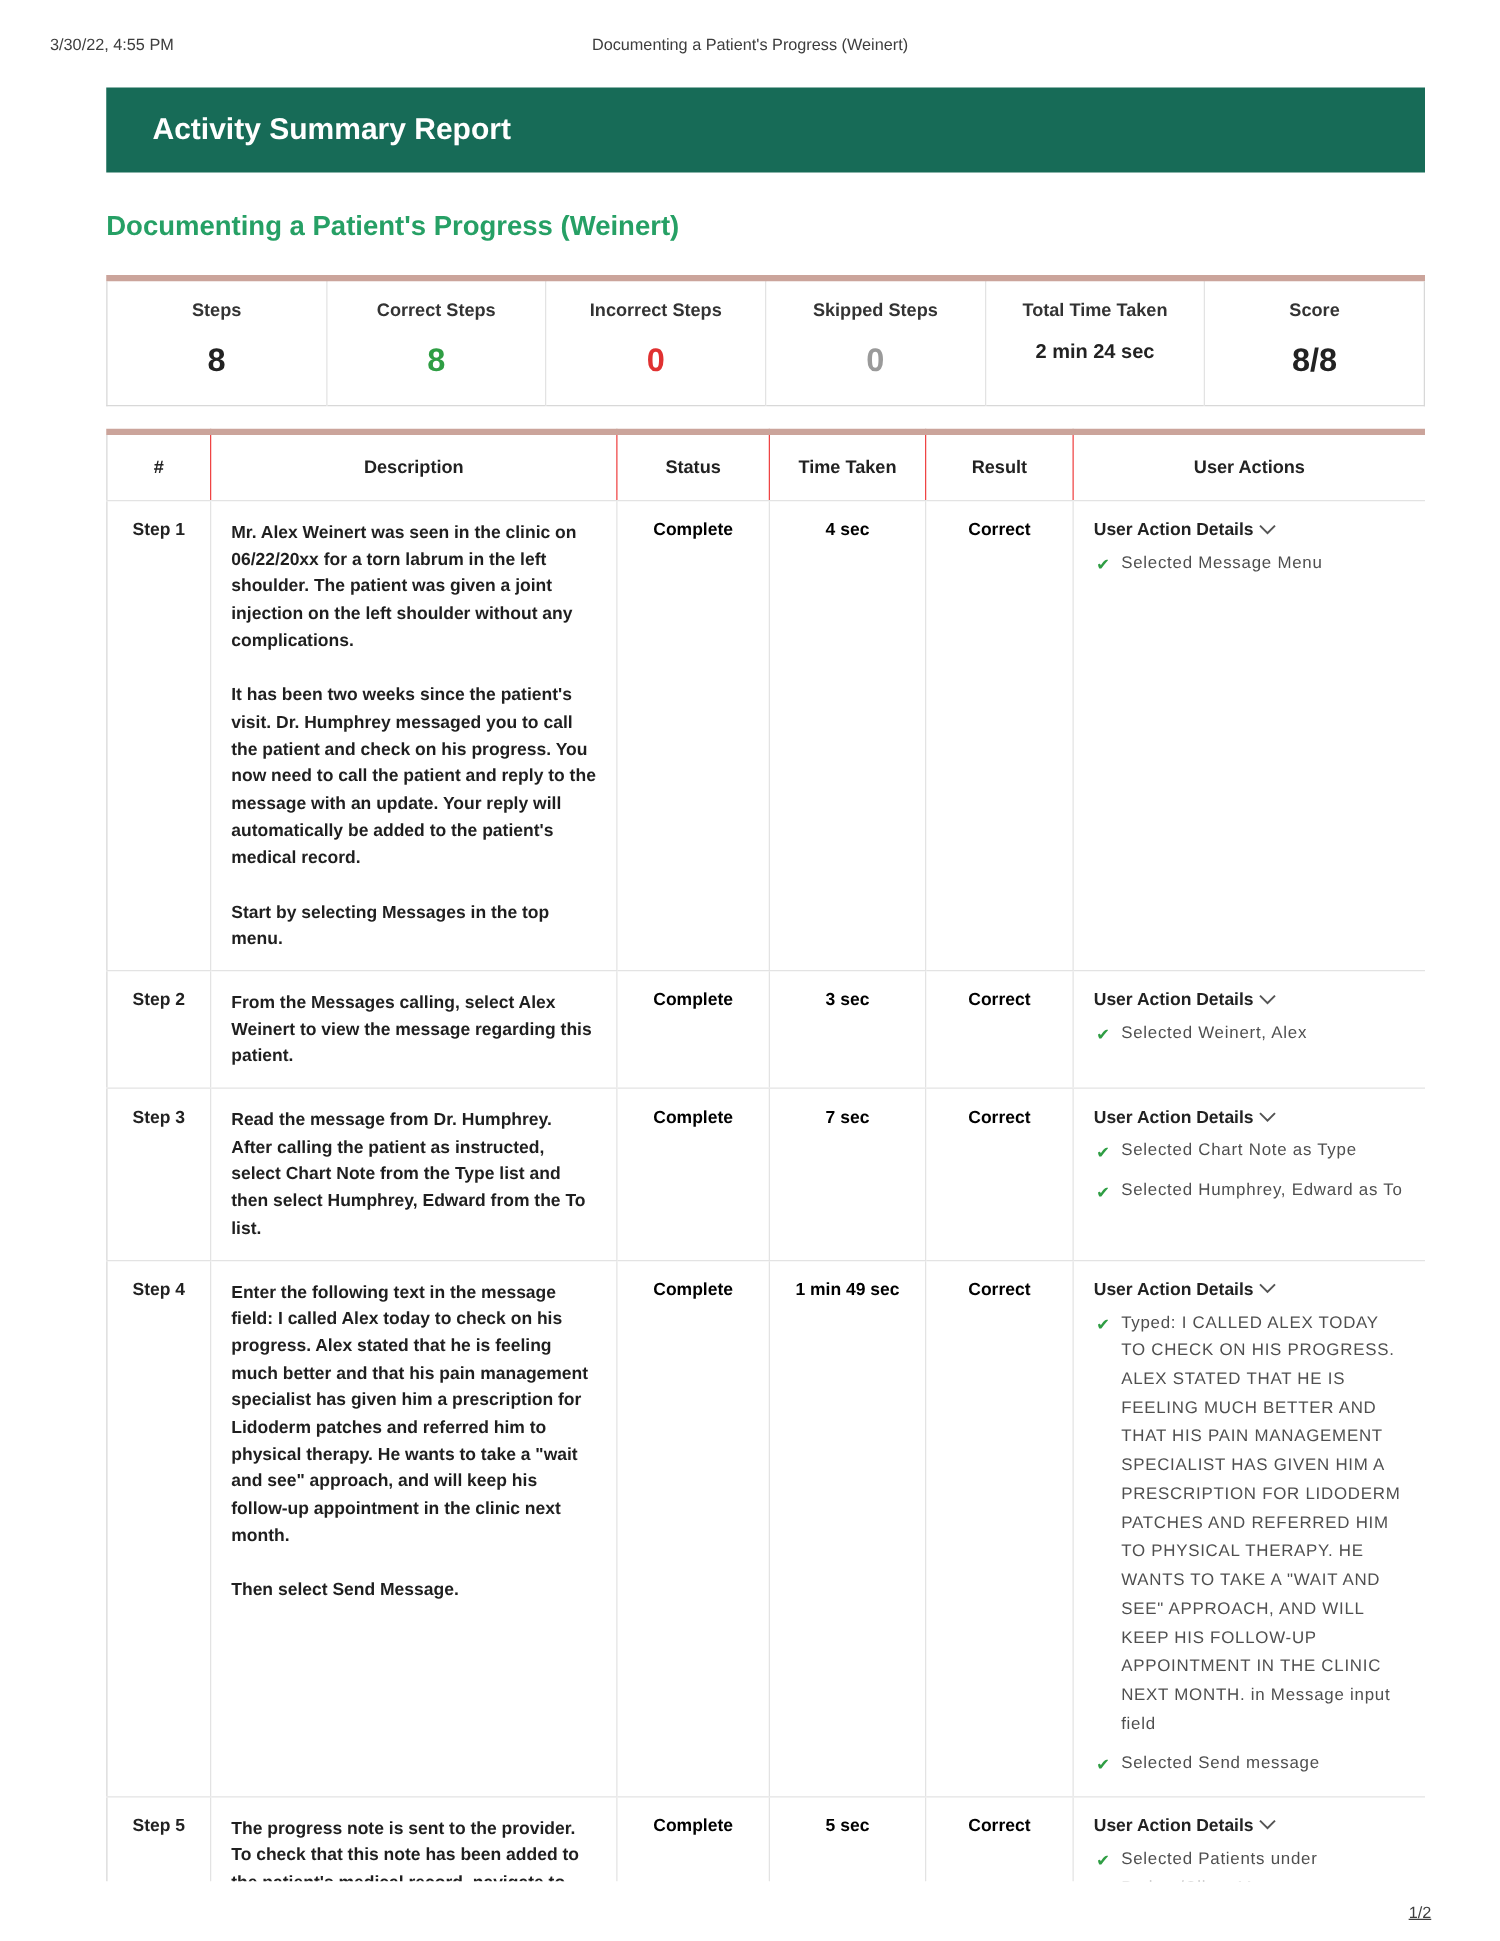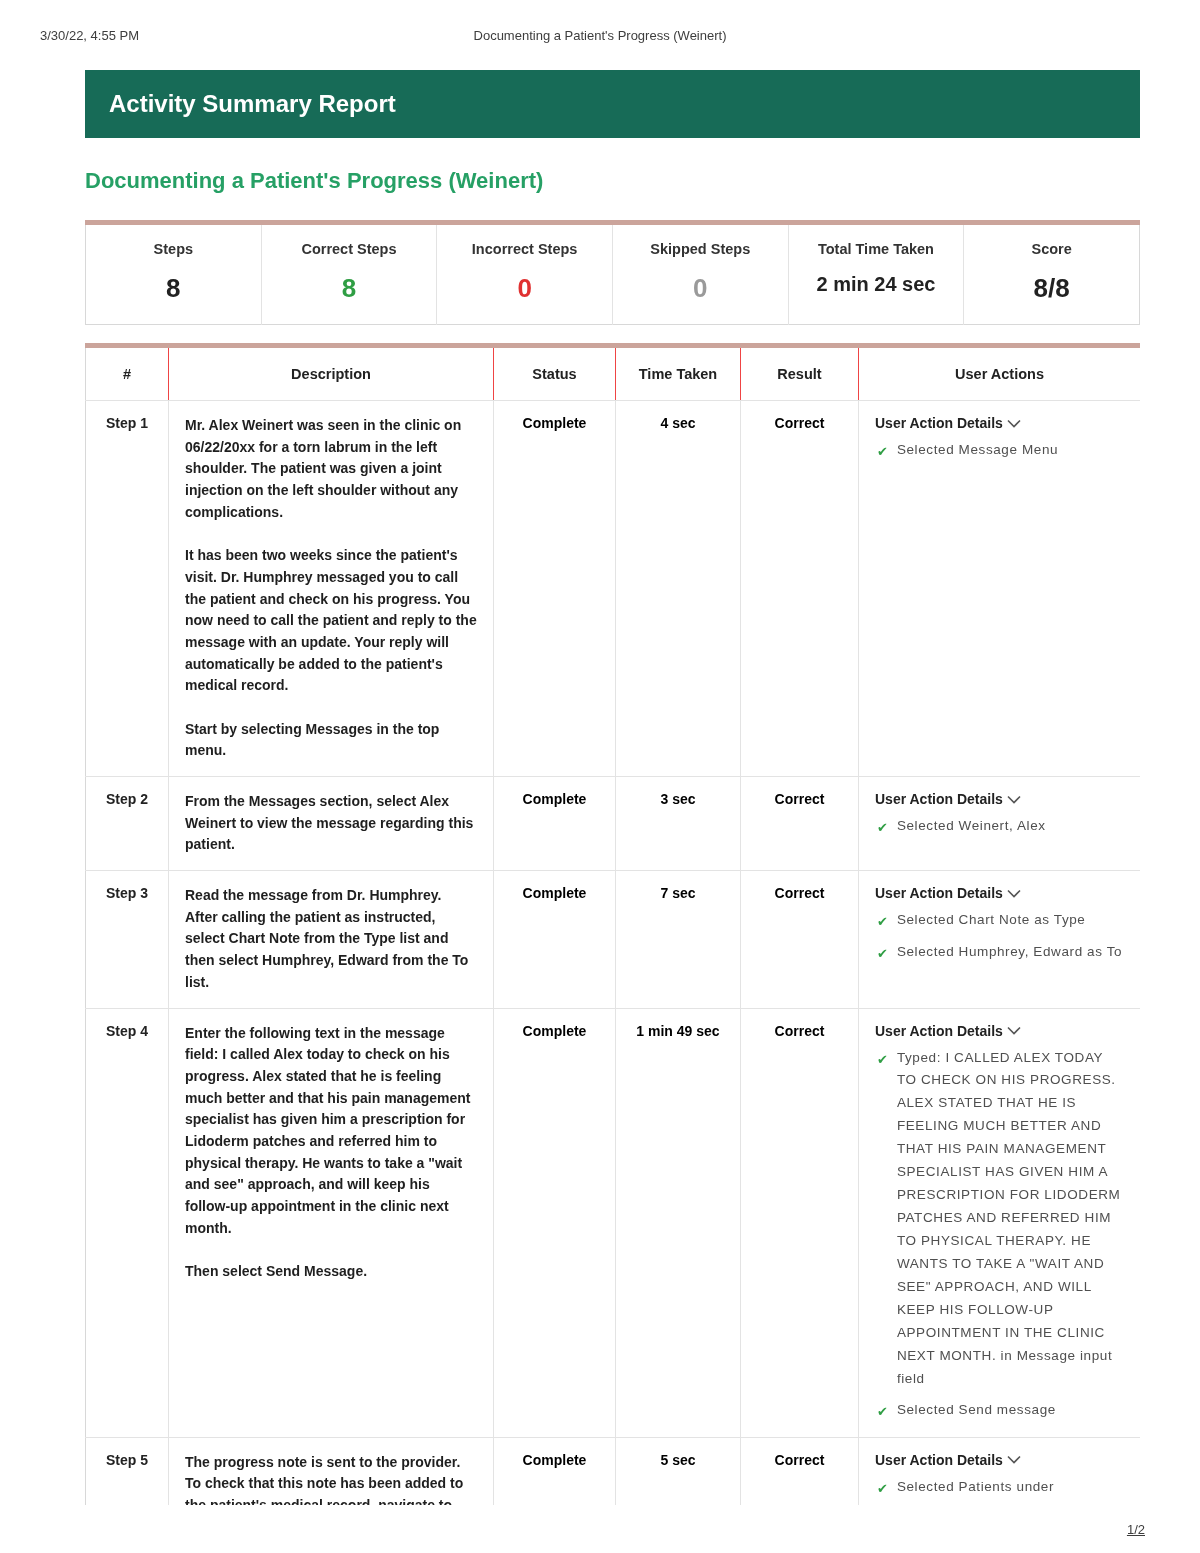--- a/index.html
+++ b/index.html
@@ -7,36 +7,36 @@
   body { font-family: "Liberation Sans", sans-serif; color: #222; }
   .page { position: relative; width: 1200px; height: 1553px; background: #fff; overflow: hidden; }
   .clip { position: absolute; top: 0; left: 0; width: 1140px; height: 1505px; overflow: hidden; }
 
   .print-date { position: absolute; top: 28px; left: 40px; font-size: 13px; color: #3d3d3d; }
   .print-title { position: absolute; top: 28px; left: 0; width: 1200px; text-align: center; font-size: 13px; color: #3d3d3d; }
   .page-num { position: absolute; bottom: 16px; right: 55px; font-size: 13px; color: #3d3d3d; text-decoration: underline; }
 
   .content { margin: 70px 60px 0 85px; width: 1055px; }
 
-  .banner { background: #176b57; padding: 20px 24px; }
+  .banner { background: #176b57; padding: 20px 37px; }
   .banner h1 { color: #ffffff; font-size: 24px; font-weight: 700; }
 
   .activity-title { margin-top: 30px; color: #26a065; font-size: 22px; font-weight: 700; }
 
   table { border-collapse: collapse; table-layout: fixed; width: 1055px; }
 
   .summary { margin-top: 26px; border: 1px solid #d8d8d8; border-top: 5px solid #cba49b; }
   .summary td { border-left: 1px solid #e3e3e3; padding: 16px 10px 20px 10px; text-align: center; vertical-align: top; }
   .summary td:first-child { border-left: none; }
   .summary .s-label { font-size: 14.5px; font-weight: 700; color: #333; }
   .summary .s-value { margin-top: 16px; font-size: 26px; font-weight: 700; color: #222; }
   .summary .s-value.c-green { color: #2f9e44; }
   .summary .s-value.c-red { color: #e03131; }
   .summary .s-value.c-gray { color: #9a9a9a; }
-  .summary .s-value.small { font-size: 20px; }
+  .summary .s-value.small { font-size: 16px; }
 
   .steps { margin-top: 18px; border: 1px solid #d8d8d8; border-top: 5px solid #cba49b; }
   .steps th { border-left: 1px solid #ef4444; border-bottom: 1px solid #e3e3e3; padding: 18px 8px; font-size: 14.5px; font-weight: 700; color: #222; text-align: center; }
   .steps td { border-left: 1px solid #e3e3e3; border-bottom: 1px solid #e3e3e3; vertical-align: top; padding: 14px 12px; font-size: 14px; }
   .steps th:first-child, .steps td:first-child { border-left: none; }
   .steps tr:last-child td { border-bottom: none; }
 
   .col-step { text-align: center; font-weight: 700; color: #222; }
   .col-desc { padding: 14px 16px !important; font-size: 13.5px; font-weight: 600; color: #1f1f1f; line-height: 1.55; white-space: pre-line; }
   .col-status, .col-time, .col-result { text-align: center; font-weight: 700; color: #000000; }
@@ -137,21 +137,21 @@
             </div>
             <div class="action">
               <span class="check">✔</span>
               <span class="atext">Selected Message Menu</span>
             </div>
           </td>
         </tr>
 
         <tr>
           <td class="col-step">Step 2</td>
-          <td class="col-desc">From the Messages section, select Alex Weinert to view the message regarding this patient.</td>
+          <td class="col-desc">From the Messages calling, select Alex Weinert to view the message regarding this patient.</td>
           <td class="col-status">Complete</td>
           <td class="col-time">3 sec</td>
           <td class="col-result">Correct</td>
           <td class="col-actions">
             <div class="uad">
               <span class="uad-label">User Action Details</span>
               <span class="chev">
                     <svg width="14" height="9" viewBox="0 0 14 9">
                       <polyline points="1,1.5 7,7.5 13,1.5" stroke="#555" fill="none" stroke-width="1.6"></polyline>
                     </svg>

